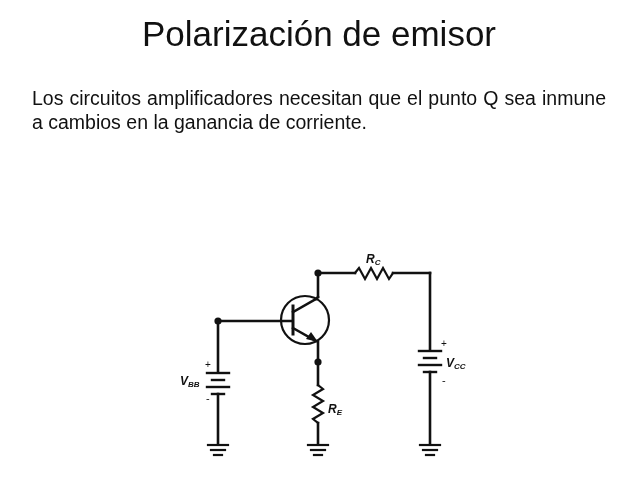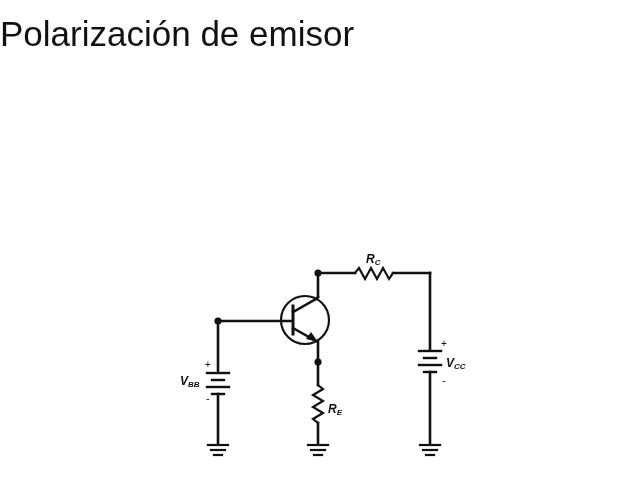--- a/index.html
+++ b/index.html
@@ -13,21 +13,21 @@
       position: relative;
       overflow: hidden;
       font-family: "Liberation Sans", sans-serif;
       color: #111111;
     }
     .slide-title {
       position: absolute;
       left: 0;
       top: 14px;
       width: 638px;
-      text-align: left;
+      text-align: center;
       font-size: 35px;
       line-height: 40px;
       font-weight: normal;
       margin: 0;
       color: #111111;
     }
     .body-text {
       position: absolute;
       left: 32px;
       top: 86px;
@@ -53,20 +53,21 @@
       font-weight: bold;
       fill: #111111;
     }
   </style>
 </head>
 <body>
 
 <h1 class="slide-title">Polarización de emisor</h1>
 
 <div class="body-text">
+  <p>Los circuitos amplificadores necesitan que el punto Q sea inmune a cambios en la ganancia de corriente.</p>
 </div>
 
 <svg class="circuit" viewBox="0 0 638 479" xmlns="http://www.w3.org/2000/svg">
   <g stroke="#111111" stroke-width="2.6" fill="none" stroke-linecap="square">
 
     <g>
       <line x1="218" y1="321" x2="292" y2="321"></line>
 
       <line x1="218" y1="321" x2="218" y2="372"></line>
     </g>

